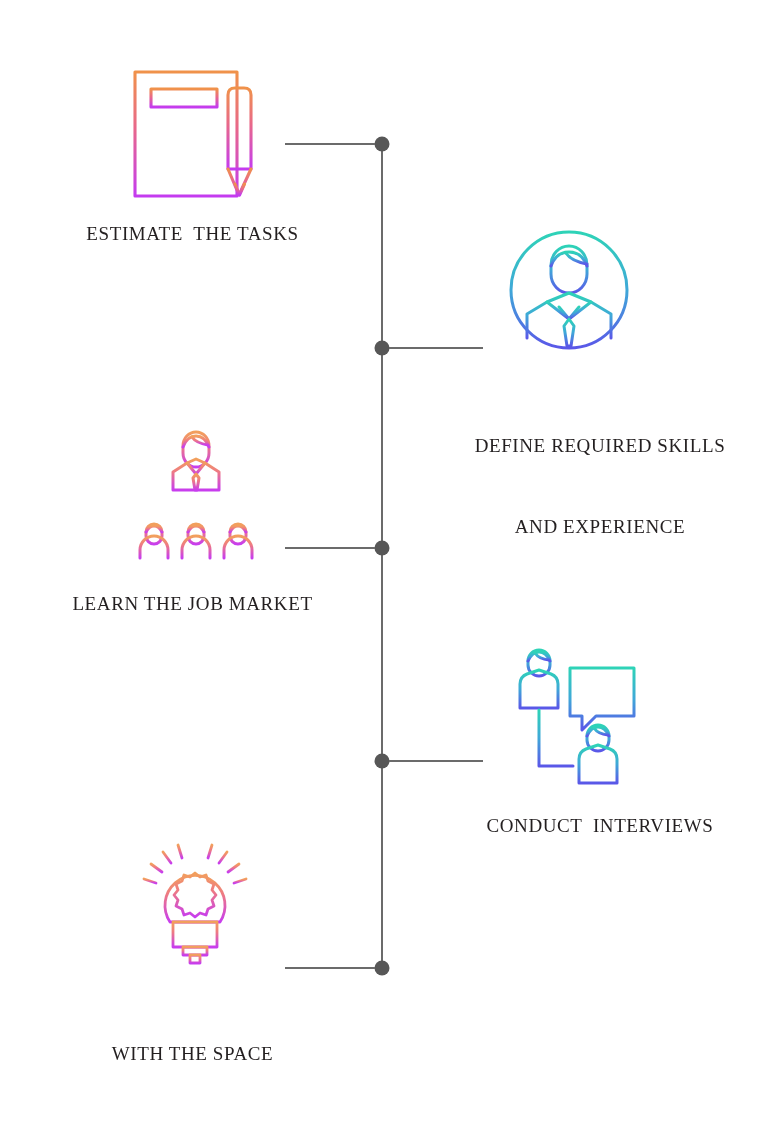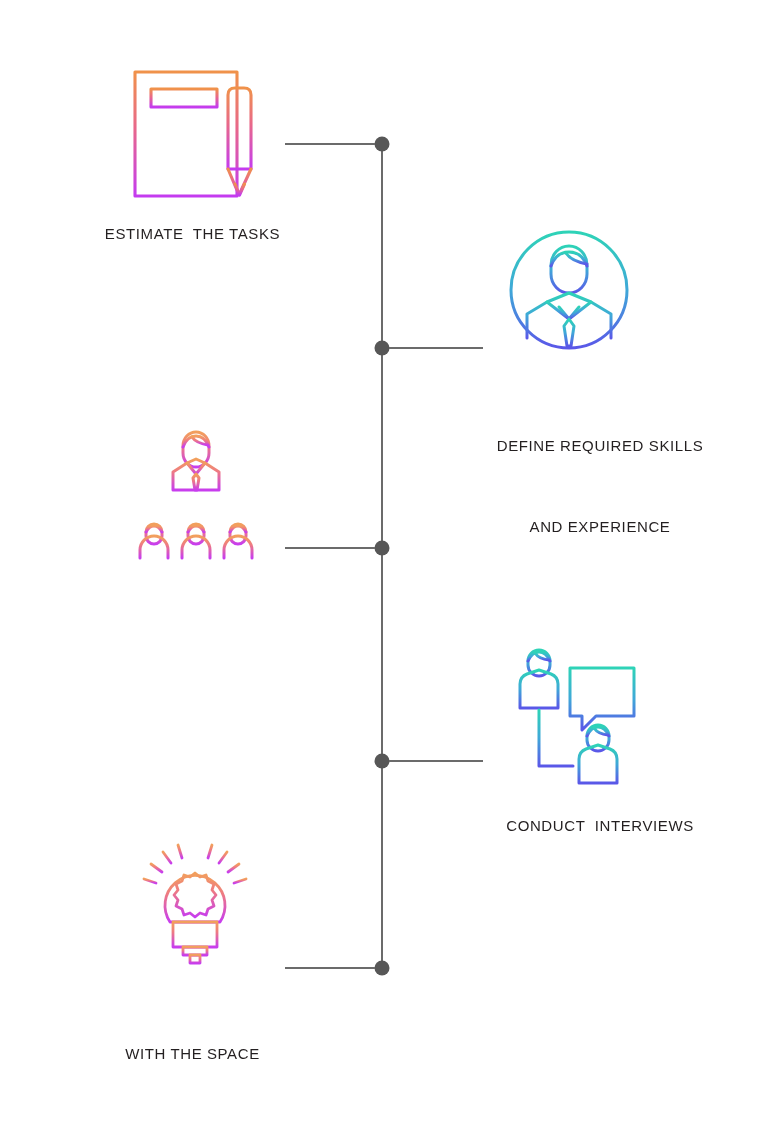--- a/index.html
+++ b/index.html
@@ -35,24 +35,25 @@
     position: absolute;
     height: 2px;
     background: #6b6b6b;
     transform: translateY(-50%);
   }
 
   
   .label {
     position: absolute;
     color: #231f20;
-    font-size: 15px;
+    font-size: 19px;
     letter-spacing: 0.6px;
     line-height: 27px;
     white-space: pre;
+    font-family: Liberation Serif, serif;
   }
   .label.left  { text-align: center; }
   .label.right { text-align: center; }
 
   
   .icon { position: absolute; }
   svg { display: block; overflow: visible; }
 </style>
 </head>
 <body>
@@ -185,20 +186,21 @@
 
       <path d="M52 104 a8 8 0 0 1 16 0 v4 a8 8 0 0 1 -16 0 z"></path>
       <path d="M52 104 q3 -6 8 -6 q5 0 8 6"></path>
       <path d="M46 130 v-8 a14 14 0 0 1 28 0 v8"></path>
 
       <path d="M94 104 a8 8 0 0 1 16 0 v4 a8 8 0 0 1 -16 0 z"></path>
       <path d="M94 104 q3 -6 8 -6 q5 0 8 6"></path>
       <path d="M88 130 v-8 a14 14 0 0 1 28 0 v8"></path>
     </svg>
   </div>
+  <div class="label left" style="left:25px; top:590px; width:335px;">LEARN THE JOB MARKET</div>
 
   <div class="icon" style="left:518px; top:648px;">
     <svg width="125" height="140" viewBox="0 0 125 140" fill="none" stroke="url(#cool)" stroke-width="3" stroke-linecap="round" stroke-linejoin="round">
 
       <path d="M10 13 a11 11 0 0 1 22 0 v4 a11 11 0 0 1 -22 0 z"></path>
       <path d="M10 13 q4 -9 11 -9 q7 0 11 9"></path>
       <path d="M17 5 q4 6 14 7"></path>
 
       <path d="M2 60 v-24 a11 11 0 0 1 7 -10 l12 -4 l12 4 a11 11 0 0 1 7 10 v24 z"></path>
       <line x1="9" y1="48" x2="9" y2="60"></line>

